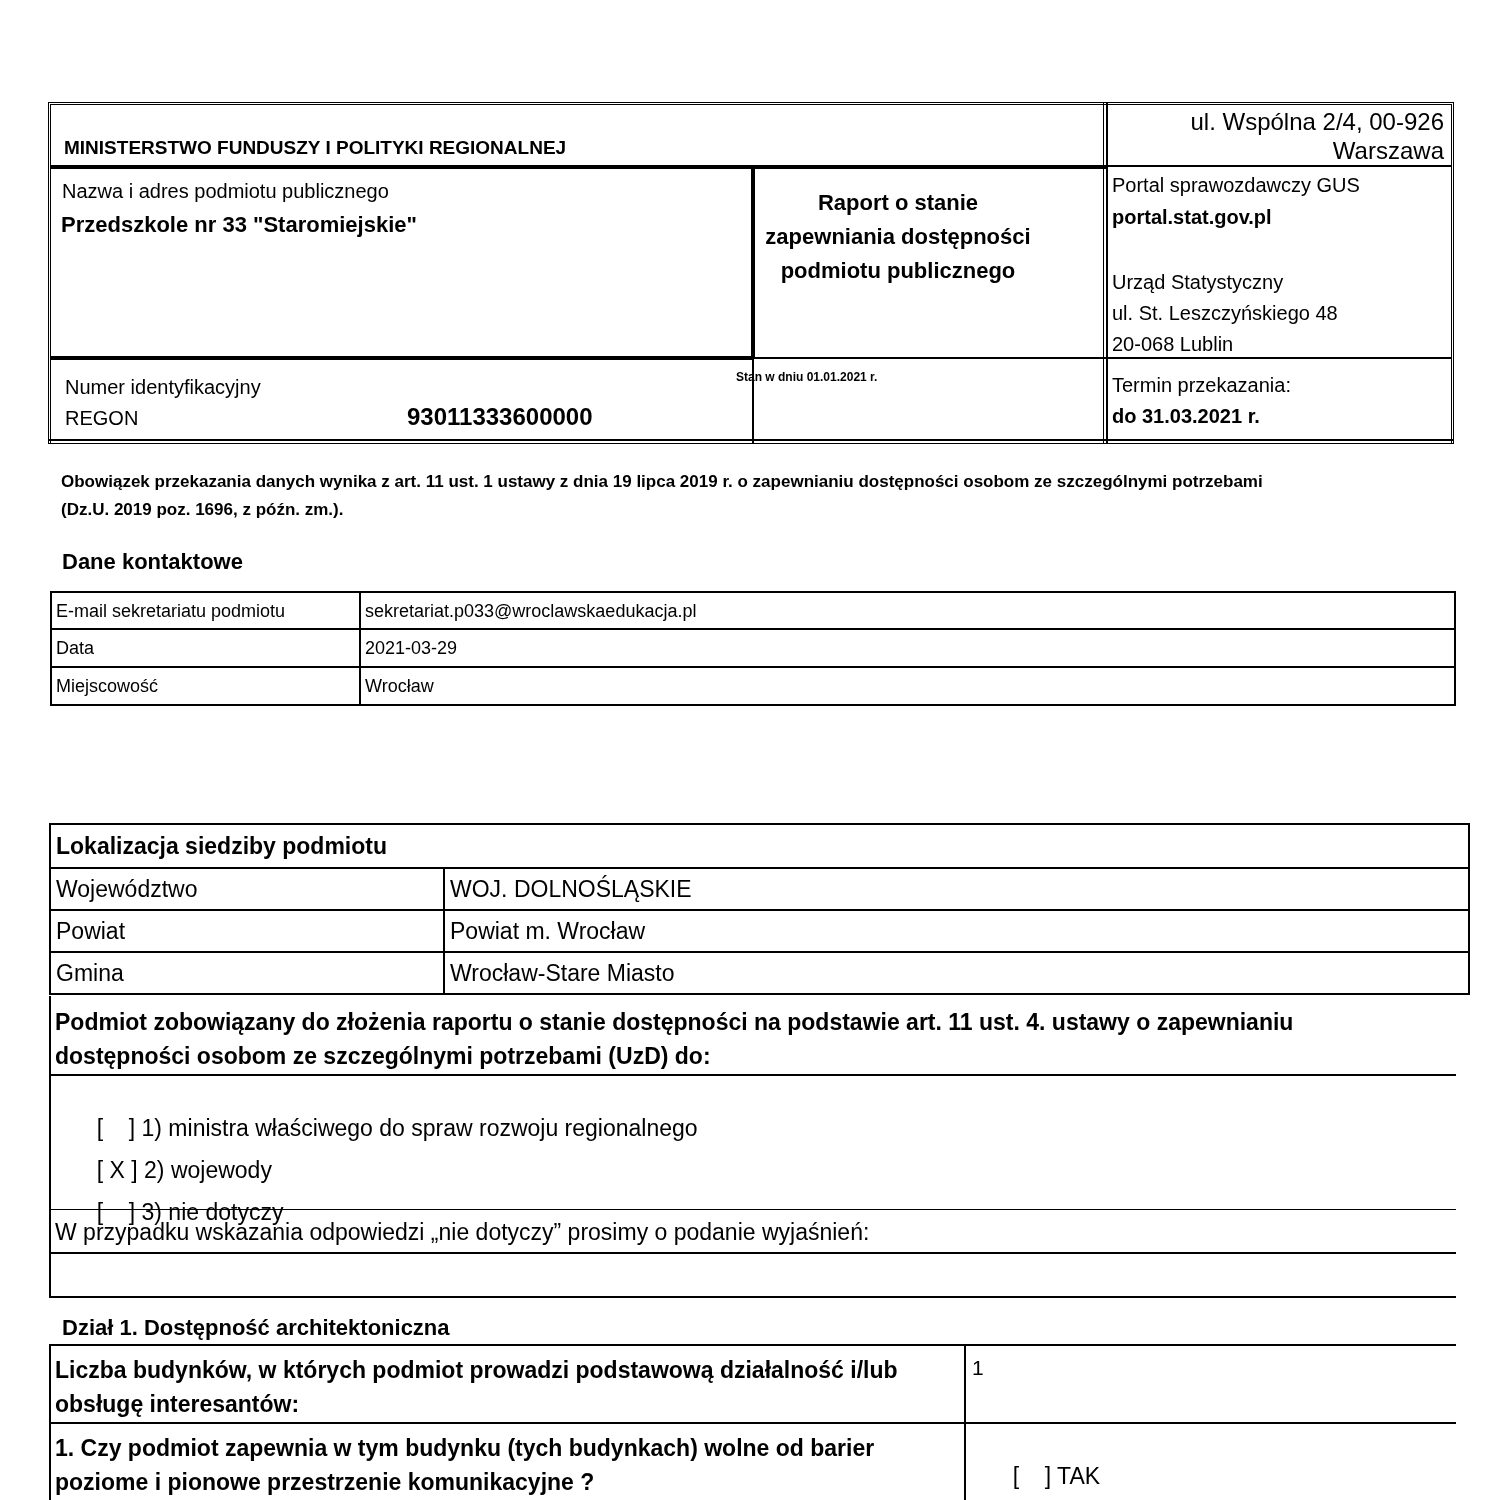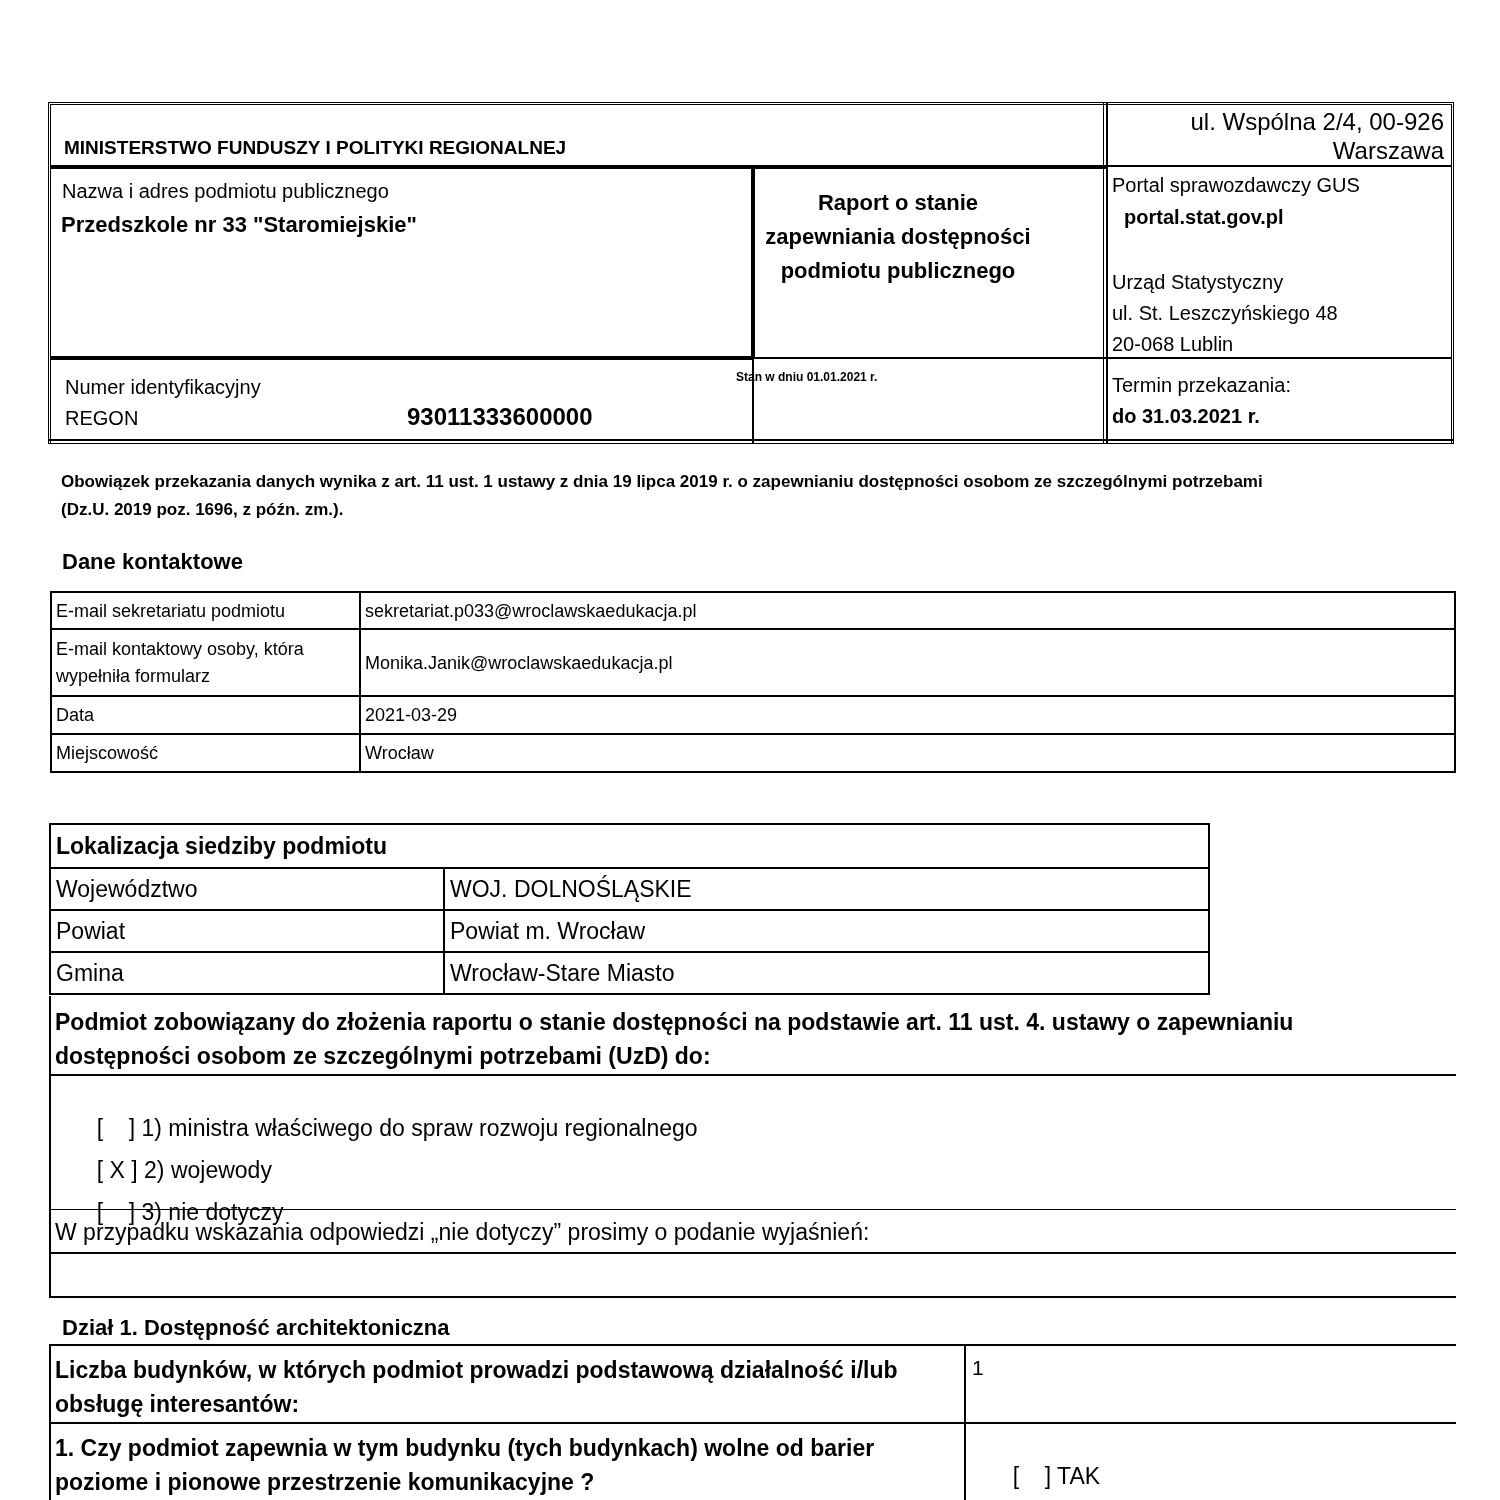--- a/index.html
+++ b/index.html
@@ -12,21 +12,21 @@
   .hdr-outer { left: 48px; top: 102px; width: 1406px; height: 342px; border-left: 3px double #000; border-top: 3px double #000; border-right: 3px double #000; box-sizing: border-box; }
   .line { position: absolute; background: #000; }
   .t20 { font-size: 20px; }
 
   
   table { border-collapse: collapse; }
   .contact { position: absolute; left: 50px; top: 591px; width: 1406px; font-size: 18px; }
   .contact td { border: 2px solid #000; padding: 2px 4px; vertical-align: middle; line-height: 26px; }
   .contact td.k { width: 299px; }
 
-  .loc { position: absolute; left: 49px; top: 823px; width: 1161px; font-size: 23px; border-radius: 12px; }
+  .loc { position: absolute; left: 49px; top: 823px; width: 1421px; font-size: 23px; border-radius: 12px; }
   .loc td { border: 2px solid #000; padding: 0 5px; height: 40px; vertical-align: middle; }
 
   .box { position: absolute; left: 49px; width: 1407px; border-left: 2px solid #000; box-sizing: border-box; }
 
   .opt { position: absolute; left: 84px; font-size: 23px; white-space: pre; }
 </style>
 </head>
 <body>
 
 <div class="abs hdr-outer"></div>
@@ -52,21 +52,21 @@
 <div class="abs t20" style="left:62px; top:180px;">Nazwa i adres podmiotu publicznego</div>
 <div class="abs b" style="left:61px; top:212px; font-size:22px;">Przedszkole nr 33 "Staromiejskie"</div>
 
 <div class="abs b" style="left:756px; top:186px; width:284px; text-align:center; font-size:22px; line-height:34px;">
   <div>Raport o stanie</div>
   <div>zapewniania dostępności</div>
   <div>podmiotu publicznego</div>
 </div>
 
 <div class="abs t20" style="left:1112px; top:174px;">Portal sprawozdawczy GUS</div>
-<div class="abs t20 b" style="left:1112px; top:206px;margin-left:12px;">portal.stat.gov.pl</div>
+<div class="abs t20 b" style="left:1112px; top:206px;">portal.stat.gov.pl</div>
 <div class="abs t20" style="left:1112px; top:267px; line-height:31px;">
   <div>Urząd Statystyczny</div>
   <div>ul. St. Leszczyńskiego 48</div>
   <div>20-068 Lublin</div>
 </div>
 
 <div class="abs t20" style="left:65px; top:376px;">Numer identyfikacyjny</div>
 <div class="abs t20" style="left:65px; top:407px;">REGON</div>
 <div class="abs b" style="left:407px; top:403px; font-size:24px;">93011333600000</div>
 
@@ -79,24 +79,20 @@
   <div>Obowiązek przekazania danych wynika z art. 11 ust. 1 ustawy z dnia 19 lipca 2019 r. o zapewnianiu dostępności osobom ze szczególnymi potrzebami</div>
   <div>(Dz.U. 2019 poz. 1696, z późn. zm.).</div>
 </div>
 
 <div class="abs b" style="left:62px; top:549px; font-size:22px;">Dane kontaktowe</div>
 <table class="contact">
   <tbody>
       <tr style="height:37px;padding-left:48px;">
     <td class="k">E-mail sekretariatu podmiotu</td>
     <td>sekretariat.p033@wroclawskaedukacja.pl</td>
-  </tr>
-  <tr style="height:67px;">
-    <td class="k" style="line-height:27px;">E-mail kontaktowy osoby, która wypełniła formularz</td>
-    <td>Monika.Janik@wroclawskaedukacja.pl</td>
   </tr>
   <tr style="height:38px;">
     <td class="k">Data</td>
     <td>2021-03-29</td>
   </tr>
   <tr style="height:38px;">
     <td class="k">Miejscowość</td>
     <td>Wrocław</td>
   </tr>
 </tbody>

